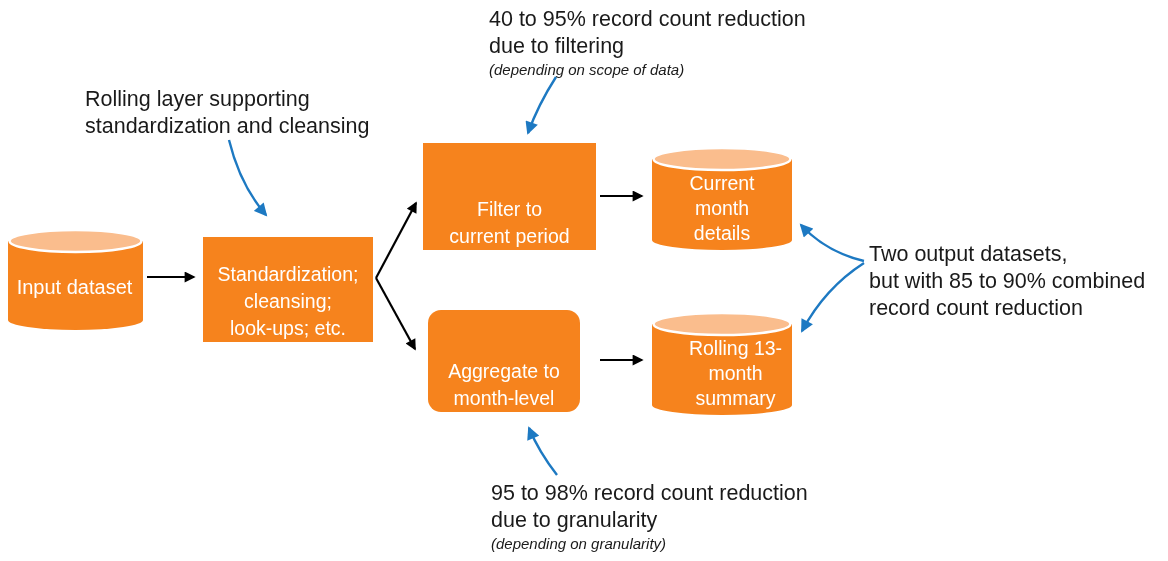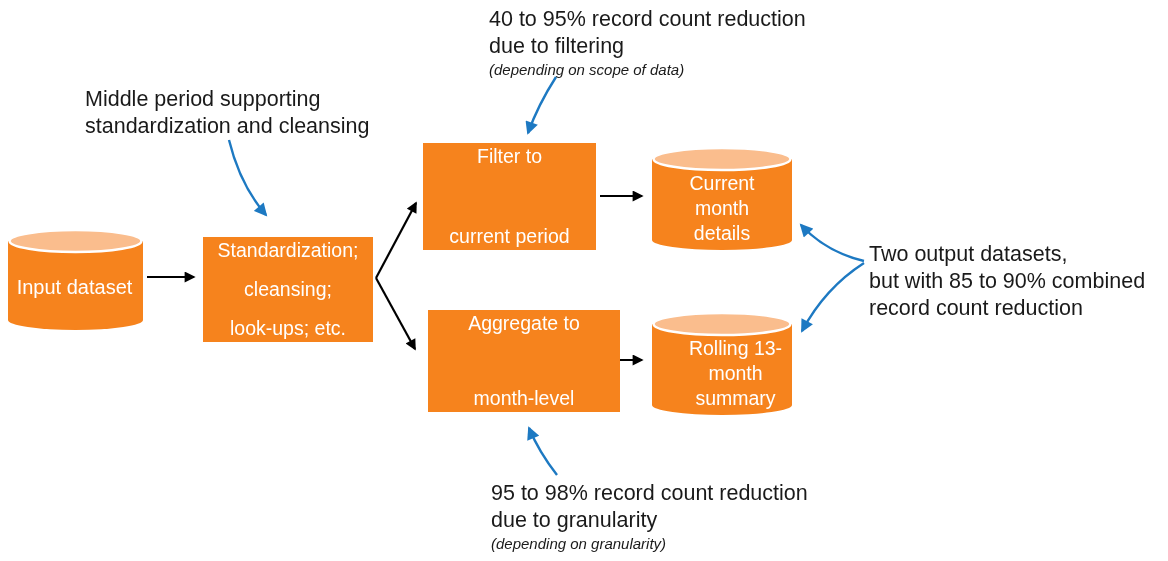--- a/index.html
+++ b/index.html
@@ -14,39 +14,39 @@
   html,body{margin:0;padding:0;background:var(--background,#fff);}
   #canvas{
     position:relative;width:1168px;height:561px;overflow:hidden;
     background:var(--background,#fff);
     font-family:"Liberation Sans", sans-serif;
   }
   #connectors{position:absolute;left:0;top:0;pointer-events:none;}
   .node{position:absolute;box-sizing:border-box;}
   .box{
     background:var(--shape-fill,#F6831D);
-    display:flex;flex-direction:column;justify-content:space-between;align-items:center;
+    display:flex;flex-direction:column;justify-content:flex-end;align-items:center;
     text-align:center;color:var(--shape-text,#fff);
   }
   .box .line{display:block;font-size:19.5px;line-height:27px;}
   .cyl svg{position:absolute;left:0;top:0;overflow:visible;}
   .cyl-label{
     position:absolute;left:0;right:0;top:0;bottom:0;padding-top:20px;
     display:flex;flex-direction:column;justify-content:center;align-items:center;
     text-align:center;color:var(--shape-text,#fff);
   }
   .cyl-label .line{display:block;font-size:19.5px;line-height:25px;}
   .ann{position:absolute;color:var(--annotation-text,#1a1a1a);}
   .ann .line{display:block;font-size:21.5px;line-height:27px;white-space:nowrap;}
   .ann .note{display:block;font-size:15px;line-height:20px;font-style:italic;font-weight:500;white-space:nowrap;}
   
   #cyl-input   {left:8px;  top:229px;width:133px;height:101px;}
   #box-std     {left:203px;top:225px;width:170px;height:105px;margin-top:12px;}
   #box-filter  {left:423px;top:143px;width:173px;height:107px;}
-  #box-agg     {left:428px;top:310px;width:192px;height:102px;}
+  #box-agg     {left:428px;top:310px;width:152px;height:102px;border-radius:13px;}
   #cyl-current {left:652px;top:147px;width:140px;height:103px;}
   #cyl-rolling {left:652px;top:312px;width:167px;height:103px;}
   #cyl-input .cyl-label{padding-top:16px;}
   #cyl-input .line{font-size:20px;}
   
   #ann-top   {left:489px;top:6px;}
   #ann-middle{left:85px; top:86px;}
   #ann-bottom{left:491px;top:480px;}
   #ann-right {left:869px;top:241px;}
 </style>
@@ -128,21 +128,21 @@
     </div>
   </div>
 
   <div class="ann" id="ann-top">
     <span class="line">40 to 95% record count reduction</span>
     <span class="line">due to filtering</span>
     <span class="note">(depending on scope of data)</span>
   </div>
 
   <div class="ann" id="ann-middle">
-    <span class="line">Middle period supporting</span>
+    <span class="line">Rolling layer supporting</span>
     <span class="line">standardization and cleansing</span>
   </div>
 
   <div class="ann" id="ann-bottom">
     <span class="line">95 to 98% record count reduction</span>
     <span class="line">due to granularity</span>
     <span class="note">(depending on granularity)</span>
   </div>
 
   <div class="ann" id="ann-right">

